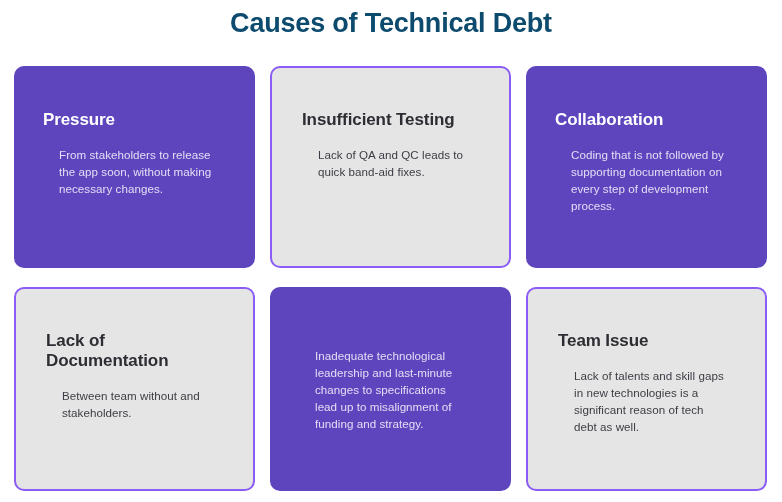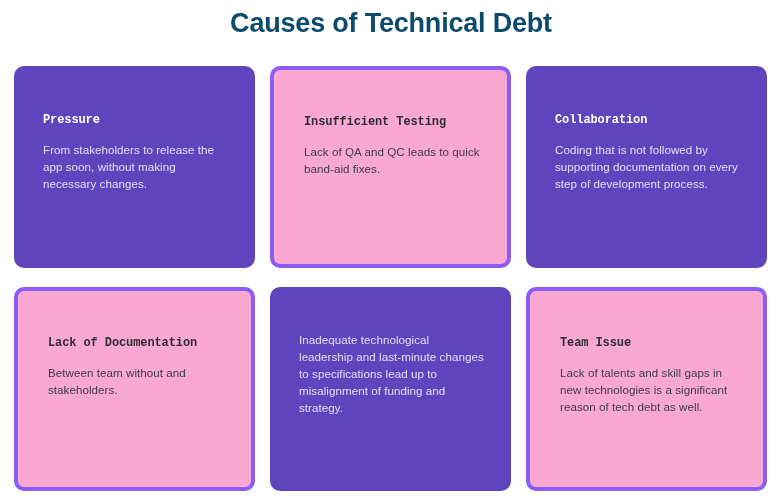--- a/index.html
+++ b/index.html
@@ -41,41 +41,40 @@
     border-radius: 10px;
     box-sizing: border-box;
     padding: 42px 24px 10px 27px;
     overflow: hidden;
   }
   .card.filled {
     background: #5e45be;
     border: 2px solid #5e45be;
   }
   .card.outlined {
-    background: #f9a8d4;
-    border: 4px solid #8b5cf6;
+    background: #e5e5e5;
+    border: 2px solid #8b5cf6;
   }
   .card-heading {
-    font-size: 12px;
+    font-size: 17px;
     font-weight: bold;
     line-height: 20px;
     margin: 0 0 11px 0;
     letter-spacing: -0.1px;
-    font-family: Liberation Mono, monospace;
   }
   .card.filled .card-heading {
     color: #ffffff;
   }
   .card.outlined .card-heading {
     color: #2d2d33;
   }
   .card-body {
     font-size: 11.6px;
     line-height: 17px;
-    margin: 0;
+    margin: 16px;
     letter-spacing: 0.05px;
   }
   .card.filled .card-body {
     color: #e3ddf4;
   }
   .card.outlined .card-body {
     color: #3c3c44;
   }
   .card.outlined .card-heading,
   .card.outlined .card-body {

